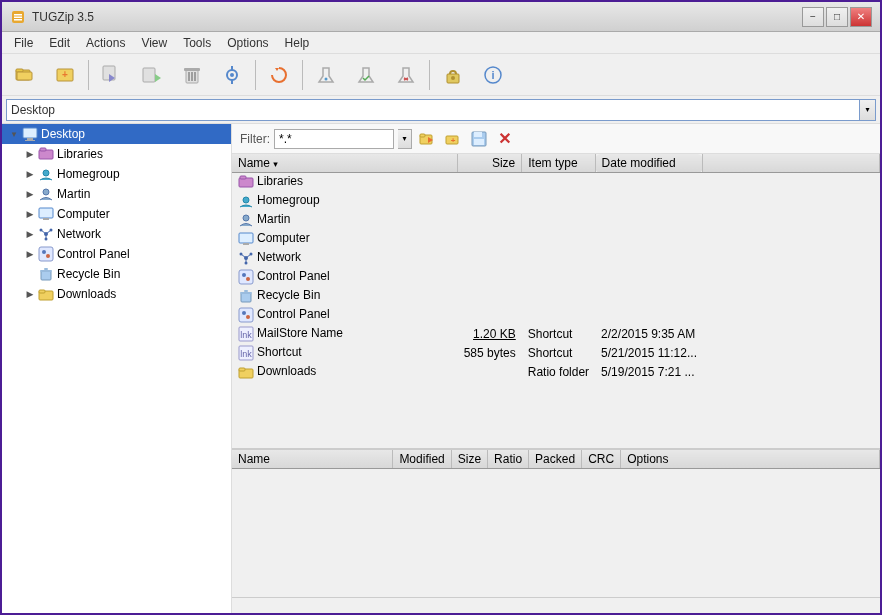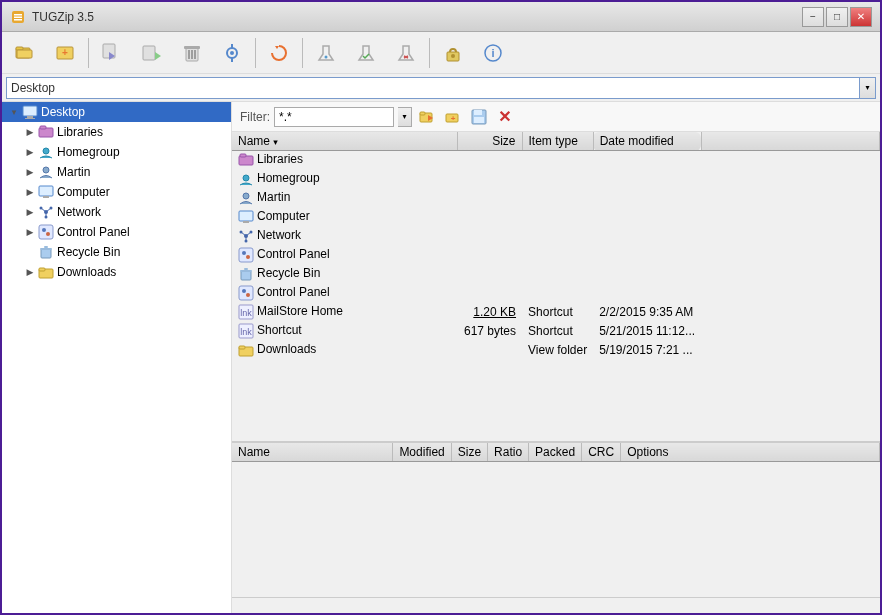--- a/index.html
+++ b/index.html
@@ -338,20 +338,29 @@
       </svg>
       <span class="titlebar-title">TUGZip 3.5</span>
     </div>
     <div class="titlebar-buttons">
       <button class="titlebar-btn">−</button>
       <button class="titlebar-btn">□</button>
       <button class="titlebar-btn close">✕</button>
     </div>
   </div>
 
+  <div class="menubar">
+  <div class="menu-item">File</div>
+      <div class="menu-item">Edit</div>
+      <div class="menu-item">Actions</div>
+      <div class="menu-item">View</div>
+      <div class="menu-item">Tools</div>
+      <div class="menu-item">Options</div>
+      <div class="menu-item">Help</div>
+    </div>
 
   <div class="toolbar">
 
     <button class="toolbar-btn" title="Open">
       <svg width="22" height="22" viewBox="0 0 22 22">
         <rect x="2" y="6" width="14" height="10" rx="1" fill="#e8c846" stroke="#b8943a" stroke-width="1"></rect>
         <rect x="2" y="5" width="7" height="3" rx="1" fill="#e8c846" stroke="#b8943a" stroke-width="1"></rect>
         <rect x="3" y="8" width="15" height="8" rx="1" fill="#f0d060" stroke="#b8943a" stroke-width="1"></rect>
       </svg>
     </button>
@@ -697,43 +706,43 @@
                     </svg></span><span>Control Panel</span></td>
                 <td style="text-align: right;"></td>
                 <td></td>
                 <td></td>
                 <td></td>
               </tr>
               <tr>
                 <td><span style="display: inline-block; width: 16px; height: 16px; vertical-align: middle; margin-right: 3px;"><svg width="16" height="16" viewBox="0 0 16 16">
                       <rect x="1" y="1" width="14" height="14" rx="1" fill="#eef0ff" stroke="#9999cc" stroke-width="1"></rect>
                       <text x="8" y="12" text-anchor="middle" fill="#6666aa" font-size="9">lnk</text>
-                    </svg></span><span>MailStore Home</span></td>
+                    </svg></span><span>MailStore Name</span></td>
                 <td style="text-align: right; text-decoration: underline;">1.20 KB</td>
                 <td>Shortcut</td>
                 <td>2/2/2015 9:35 AM</td>
                 <td></td>
               </tr>
               <tr>
                 <td><span style="display: inline-block; width: 16px; height: 16px; vertical-align: middle; margin-right: 3px;"><svg width="16" height="16" viewBox="0 0 16 16">
                       <rect x="1" y="1" width="14" height="14" rx="1" fill="#eef0ff" stroke="#9999cc" stroke-width="1"></rect>
                       <text x="8" y="12" text-anchor="middle" fill="#6666aa" font-size="9">lnk</text>
                     </svg></span><span>Shortcut</span></td>
-                <td style="text-align: right;">617 bytes</td>
+                <td style="text-align: right;">585 bytes</td>
                 <td>Shortcut</td>
                 <td>5/21/2015 11:12...</td>
                 <td></td>
               </tr>
               <tr>
                 <td><span style="display: inline-block; width: 16px; height: 16px; vertical-align: middle; margin-right: 3px;"><svg width="16" height="16" viewBox="0 0 16 16">
                       <rect x="1" y="5" width="14" height="9" rx="1" fill="#f0d060" stroke="#c0a030" stroke-width="1"></rect>
                       <rect x="1" y="4" width="6" height="3" rx="1" fill="#f0d060" stroke="#c0a030" stroke-width="1"></rect>
                     </svg></span><span>Downloads</span></td>
                 <td style="text-align: right;"></td>
-                <td>View folder</td>
+                <td>Ratio folder</td>
                 <td>5/19/2015 7:21 ...</td>
                 <td></td>
               </tr>
             </tbody>
         </table>
       </div>
 
       <div class="archive-list">
         <table class="archive-table">
           <thead>

